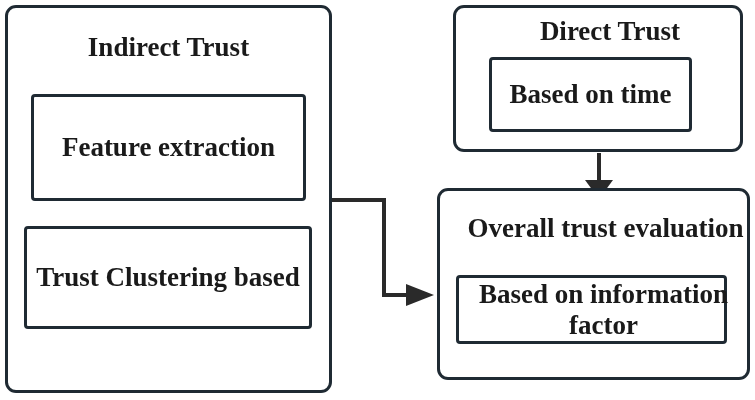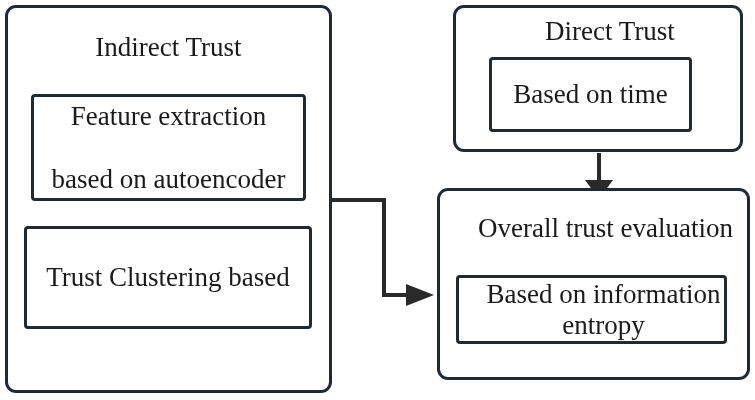--- a/index.html
+++ b/index.html
@@ -9,20 +9,21 @@
     --text:#1a1a1a;
   }
   html,body{margin:0;padding:0;background:#fff;}
   .canvas{
     position:relative;
     width:755px;height:400px;
     background:var(--bg);
     font-family:"Liberation Serif","DejaVu Serif",serif;
     color:var(--text);
     overflow:hidden;
+    font-weight:bold;
   }
   .group{
     position:absolute;
     border:3.5px solid var(--border);
     border-radius:11px;
     background:var(--bg);
     box-sizing:border-box;
   }
   .node{
     position:absolute;
@@ -87,38 +88,37 @@
       <path d="M599 153 V182"></path>
       <polygon points="585,180 613,180 599,199"></polygon>
     </g>
   </svg>
 
   <div class="group" id="indirect-group">
     <div class="title" id="indirect-title">Indirect Trust</div>
 
     <div class="node" id="feature-node">
       <span class="label">Feature extraction</span>
-      <span class="label">based on autoencoder</span>
     </div>
 
     <div class="node" id="cluster-node">
       <span class="label">Trust Clustering based</span>
     </div>
   </div>
 
   <div class="group" id="direct-group">
     <div class="title" id="direct-title">Direct Trust</div>
 
     <div class="node" id="timedecay-node">
       <span class="label">Based on time</span>
     </div>
   </div>
 
   <div class="group" id="overall-group">
     <div class="title" id="overall-title">Overall trust evaluation</div>
 
     <div class="node" id="entropy-node">
       <span class="label">Based on information</span>
-      <span class="label">entropy</span>
+      <span class="label">factor</span>
     </div>
   </div>
 
 </div>
 
 </body></html>

